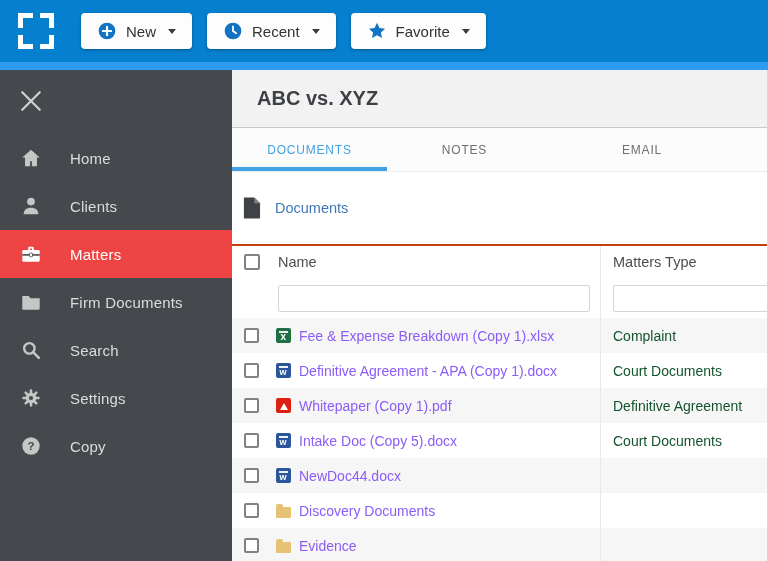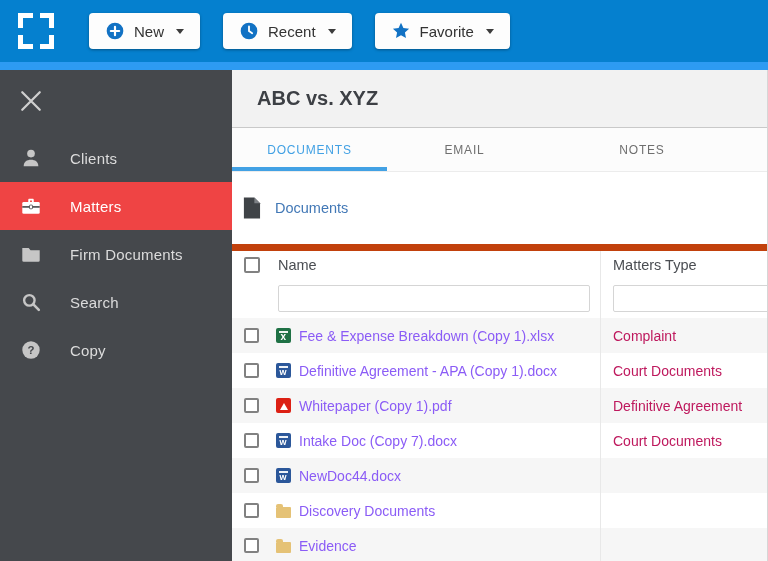--- a/index.html
+++ b/index.html
@@ -5,21 +5,21 @@
   * { margin:0; padding:0; box-sizing:border-box; }
   html,body { width:768px; height:561px; overflow:hidden; }
   body {
     font-family:"Liberation Sans","DejaVu Sans",sans-serif;
     background:#fff; color:#3e3e3e;
   }
 
   
   .topbar {
     height:62px; background:#0580cf;
-    display:flex; align-items:center; padding-left:18px;gap:8px;
+    display:flex; align-items:center; padding-left:18px;
   }
   .logo { width:36px; height:36px; display:grid; grid-template-columns:1fr 1fr;
     grid-template-rows:1fr 1fr; gap:7px; margin-right:27px; cursor:pointer; }
   .logo span { width:100%; height:100%; }
   .logo .tl { border-top:5px solid #fff; border-left:5px solid #fff; }
   .logo .tr { border-top:5px solid #fff; border-right:5px solid #fff; }
   .logo .bl { border-bottom:5px solid #fff; border-left:5px solid #fff; }
   .logo .br { border-bottom:5px solid #fff; border-right:5px solid #fff; }
 
   .tb-btn {
@@ -79,40 +79,40 @@
 
   
   .grid-row { display:flex; align-items:center; }
   .col-check { width:36px; flex:none; display:flex; justify-content:flex-start;
     padding-left:12px; }
   .col-name { width:332px; flex:none; display:flex; align-items:center;
     padding-left:8px; min-width:0; }
   .col-type { flex:1; border-left:1px solid #e8e8e8; align-self:stretch;
     display:flex; align-items:center; padding-left:12px; min-width:0; }
 
-  .thead { height:34px; border-top:7px solid #c2410c; font-size:14.5px; color:#4a4d52; }
+  .thead { height:34px; border-top:2px solid #c2410c; font-size:14.5px; color:#4a4d52; }
   .thead .col-name { padding-left:10px; }
 
   .checkbox { width:15px; height:15px; border:2px solid #818181;
     border-radius:2px; background:#fff; cursor:pointer; flex:none; }
   .checkbox.hdr { width:16px; height:16px; }
 
   .filter-row { height:40px; }
   .filter-row input {
     height:27px; border:1px solid #d5d5d5; border-radius:2px; background:#fff;
     font-family:inherit; font-size:13px; padding:0 6px; color:#333; outline:none;
   }
   .f-name { width:312px; margin-left:10px; }
   .f-type { width:156px; }
 
   .trow { height:35px; font-size:14px; }
   .trow.striped { background:#f6f6f6; }
   .doc-link { color:#8b5cf6; margin-left:8px; cursor:pointer; white-space:nowrap;
     overflow:hidden; text-overflow:ellipsis; }
-  .type-text { color:#be185d; }
+  .type-text { color:#14532d; }
 
   
   .file-icon { width:15px; height:15px; border-radius:2px; position:relative;
     flex:none; display:inline-block; }
   .file-icon::after { position:absolute; color:#fff; font-weight:bold;
     font-size:10px; line-height:10px; left:4.5px; bottom:1.5px; }
   .file-icon[data-icon="excel"] { background:#1f7145; }
   .file-icon[data-icon="excel"]::after { content:"x"; }
   .file-icon[data-icon="word"] { background:#2b579a; }
   .file-icon[data-icon="word"]::after { content:"w"; font-size:9px; left:3.5px; }
@@ -168,20 +168,26 @@
 
 <div class="substrip"></div>
 
 <div class="app-body">
 
   <nav class="sidebar">
     <svg class="close-btn" viewBox="0 0 24 24">
       <path d="M5 5L19 19M19 5L5 19" stroke="#cfcfcf" stroke-width="1.8" stroke-linecap="round"></path>
     </svg>
 
+    <div class="nav-item">
+      <svg class="nav-icon" viewBox="0 0 24 24">
+        <path d="M12 3L2.5 11.5h3V21h5.5v-5.5h2V21h5.5v-9.5h3z" fill="#c6c6c6"></path>
+      </svg>
+      <span class="nav-label">Home</span>
+    </div>
 
     <div class="nav-item">
       <svg class="nav-icon" viewBox="0 0 24 24">
         <circle cx="12" cy="7.2" r="4.2" fill="#c6c6c6"></circle>
         <path d="M4 21c0-4.8 3.6-7 8-7s8 2.2 8 7z" fill="#c6c6c6"></path>
       </svg>
       <span class="nav-label">Clients</span>
     </div>
 
     <div class="nav-item active">
@@ -202,39 +208,52 @@
     </div>
 
     <div class="nav-item">
       <svg class="nav-icon" viewBox="0 0 24 24">
         <circle cx="10.2" cy="10.2" r="5.7" fill="none" stroke="#c6c6c6" stroke-width="2.6"></circle>
         <path d="M14.6 14.6L20.5 20.5" stroke="#c6c6c6" stroke-width="2.8" stroke-linecap="round"></path>
       </svg>
       <span class="nav-label">Search</span>
     </div>
 
+    <div class="nav-item">
+      <svg class="nav-icon" viewBox="0 0 24 24">
+        <g fill="#c6c6c6">
+          <rect x="10.6" y="2.5" width="2.8" height="19" rx="1.2"></rect>
+          <rect x="10.6" y="2.5" width="2.8" height="19" rx="1.2" transform="rotate(45 12 12)"></rect>
+          <rect x="10.6" y="2.5" width="2.8" height="19" rx="1.2" transform="rotate(90 12 12)"></rect>
+          <rect x="10.6" y="2.5" width="2.8" height="19" rx="1.2" transform="rotate(135 12 12)"></rect>
+        </g>
+        <circle cx="12" cy="12" r="5.8" fill="#c6c6c6"></circle>
+        <circle cx="12" cy="12" r="2.3" fill="#45484c"></circle>
+      </svg>
+      <span class="nav-label">Settings</span>
+    </div>
 
     <div class="nav-item">
       <svg class="nav-icon" viewBox="0 0 24 24">
         <circle cx="12" cy="12" r="9.5" fill="#c6c6c6"></circle>
         <text x="12" y="16.4" text-anchor="middle" font-size="12.5" font-weight="bold" fill="#45484c" font-family="'Liberation Sans',sans-serif">?</text>
       </svg>
       <span class="nav-label">Copy</span>
     </div>
   </nav>
 
   <main class="main">
     <div class="title-bar">
       <h1 class="page-title">ABC vs. XYZ</h1>
     </div>
 
     <div class="tabbar">
       <div class="tab active">DOCUMENTS</div>
+      <div class="tab">NOTES</div>
       <div class="tab">EMAIL</div>
-      <div class="tab">NOTES</div>
     </div>
 
     <div class="content">
 
       <div class="crumb-row">
         <svg width="19" height="24" viewBox="0 0 20 24">
           <path d="M2 1h11l6 6v16H2z" fill="#3f4347"></path>
           <path d="M13 1l6 6h-6z" fill="#7d8186"></path>
         </svg>
         <span class="crumb-link">Documents</span>
@@ -300,21 +319,21 @@
             <span class="type-text">Definitive Agreement</span>
           </div>
       </div>
 
       <div class="grid-row trow">
         <div class="col-check">
             <span class="checkbox"></span>
           </div>
         <div class="col-name">
           <span class="file-icon" data-icon="word"></span>
-          <span class="doc-link">Intake Doc (Copy 7).docx</span>
+          <span class="doc-link">Intake Doc (Copy 5).docx</span>
         </div>
         <div class="col-type">
             <span class="type-text">Court Documents</span>
           </div>
       </div>
 
       <div class="grid-row trow striped">
         <div class="col-check">
             <span class="checkbox"></span>
           </div>

